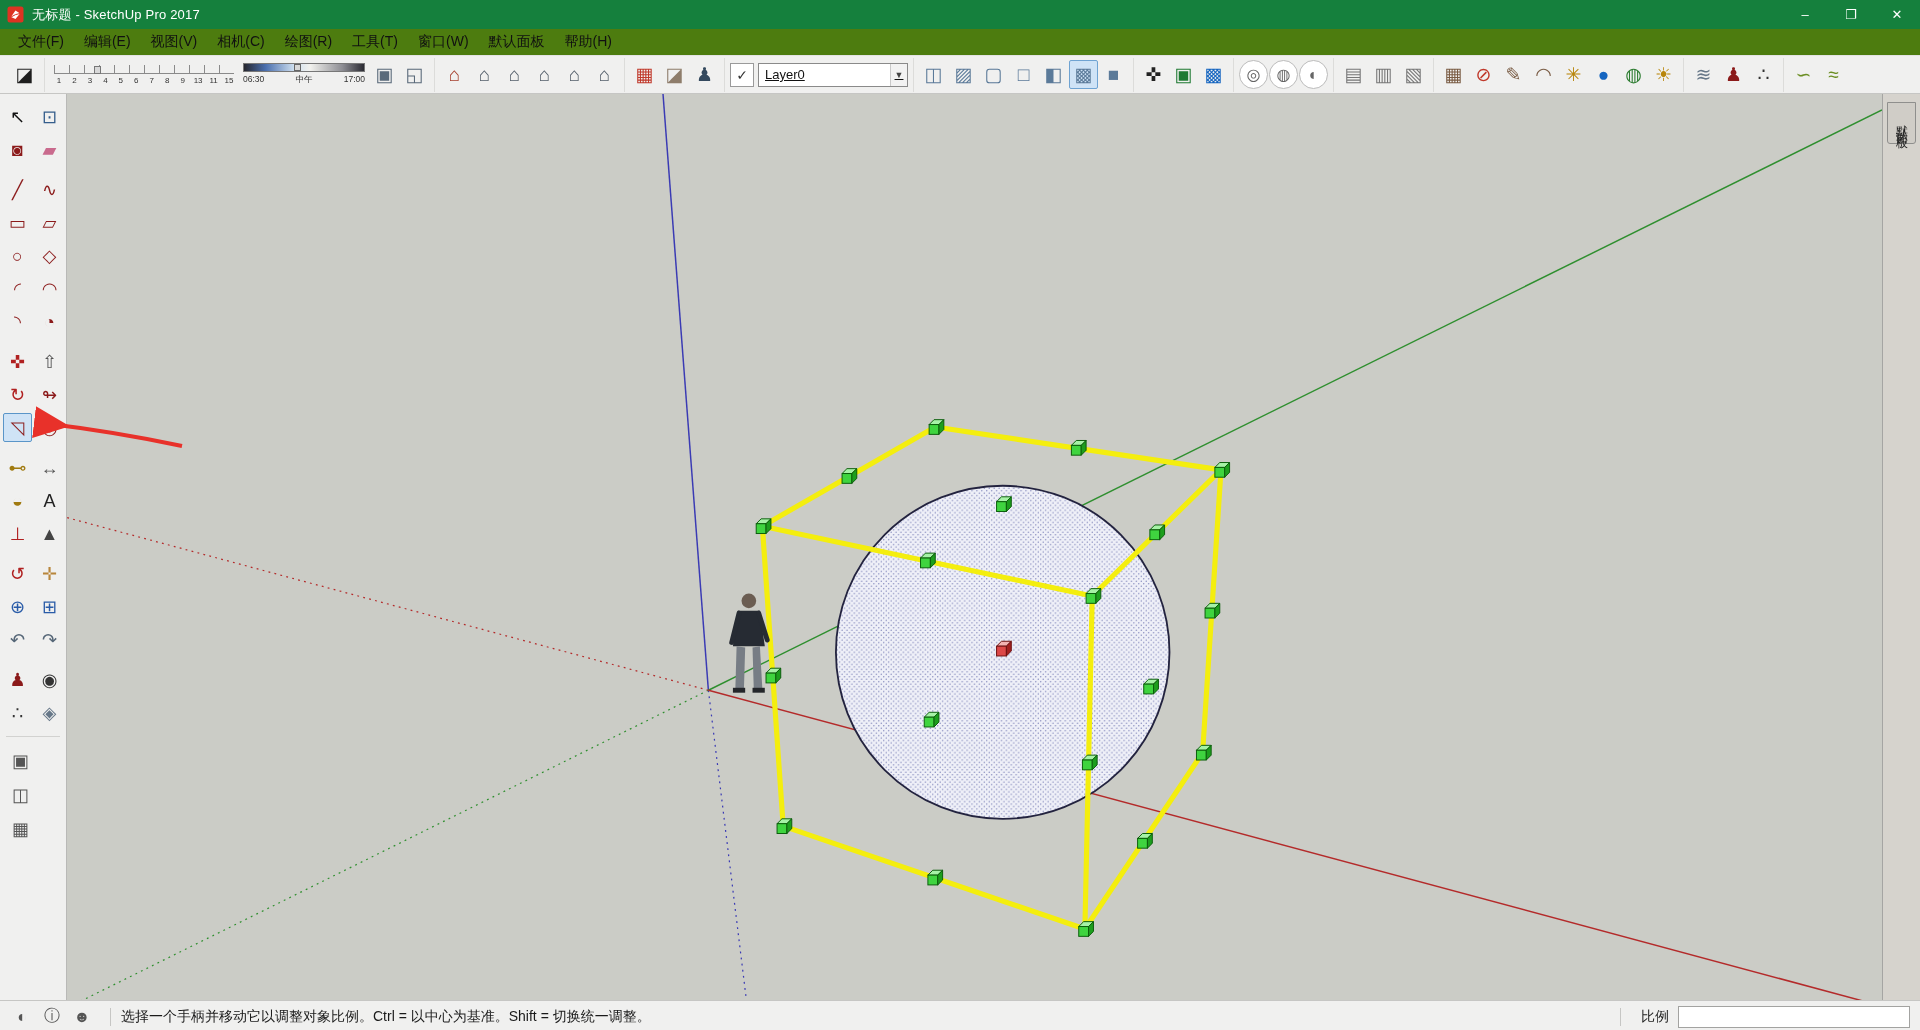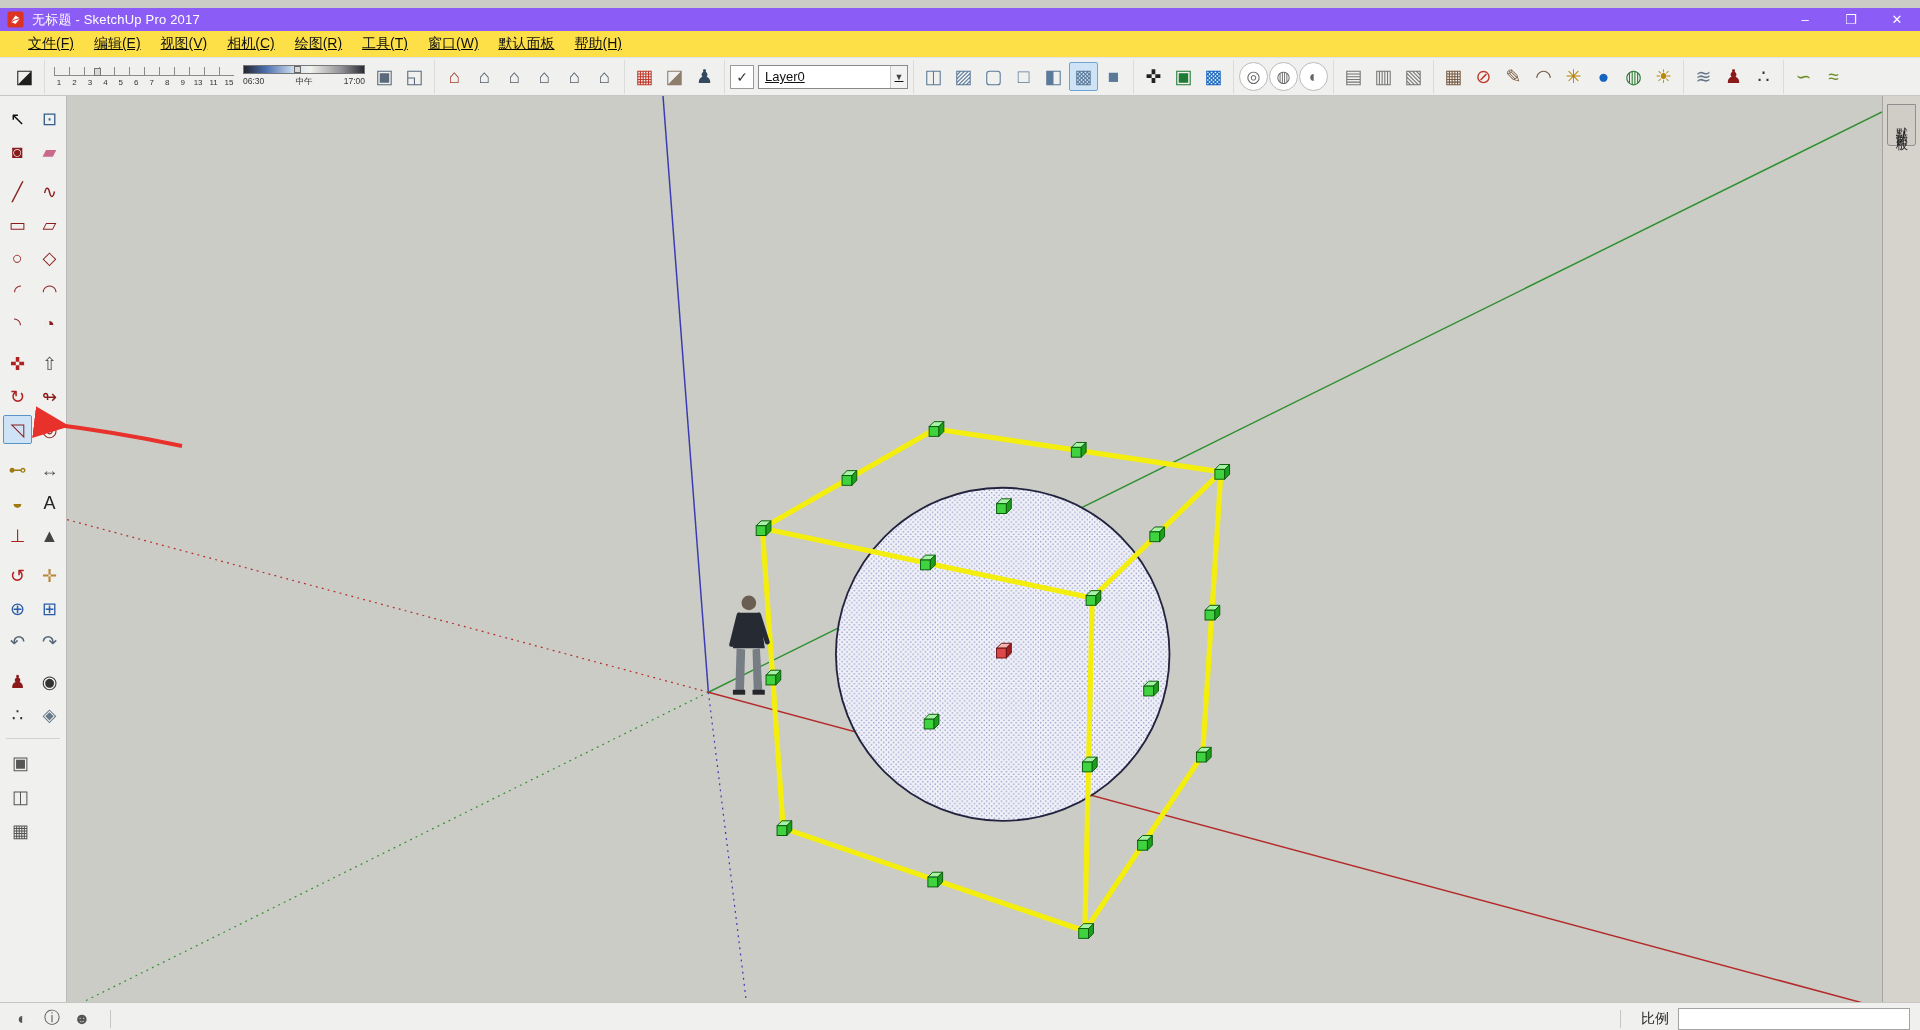--- a/index.html
+++ b/index.html
@@ -1,26 +1,26 @@
 <!DOCTYPE html>
 <html><head>
 <meta charset="utf-8">
 <style>
   * { box-sizing: border-box; margin: 0; padding: 0; }
   html,body { width:1920px; height:1030px; overflow:hidden; font-family:"Liberation Sans",sans-serif; background:#cbccc6; }
 
   
-  .titlebar { height:23px; background:#8b5cf6; color:#fff; display:flex; align-items:center;margin-top:8px; }
+  .titlebar { height:29px; background:#15803d; color:#fff; display:flex; align-items:center; }
   .app-logo { width:17px; height:17px; margin:0 8px 0 7px; flex:0 0 auto; }
   .title-text { font-size:13px; letter-spacing:0.2px; }
   .win-btns { margin-left:auto; display:flex; height:100%; }
   .win-btn { width:46px; height:100%; display:flex; align-items:center; justify-content:center; font-size:13px; color:#fff; }
 
   
-  .menubar { height:27px; background:#fde047; border-bottom:1px solid #e3e3e3; display:flex; align-items:stretch; padding-left:18px;text-decoration:underline; }
+  .menubar { height:27px; background:#4d7c0f; border-bottom:1px solid #e3e3e3; display:flex; align-items:stretch; padding-left:8px; }
   .menu-item { padding:0 10px; font-size:14px; color:#111; display:flex; align-items:center; }
 
   
   .toolbar { height:38px; background:#f0f0ef; border-bottom:1px solid #c6c6c4; display:flex; align-items:center; padding:0 5px; }
   .tgroup { display:flex; align-items:center; gap:1px; padding:0 5px; border-right:1px solid #dcdcda; height:34px; }
   .tgroup:last-child { border-right:none; }
   .tbtn { width:29px; height:29px; display:flex; align-items:center; justify-content:center; font-size:19px; line-height:1; border:1px solid transparent; border-radius:2px; }
   .tbtn.active { background:#cfe3f6; border-color:#6fa3d2; }
   .tbtn.round { border-radius:50%; background:#fff; border:1px solid #bbb; font-size:16px; }
   
@@ -358,20 +358,21 @@
 </div>
 
 <div class="statusbar">
   <span style="display:flex;align-items:center;">
 
   <div class="sicon" style="color: rgb(85, 85, 85);">◐</div>
       <div class="sicon" style="color: rgb(85, 85, 85);">ⓘ</div>
       <div class="sicon" style="color: rgb(85, 85, 85);">☻</div>
     </span>
   <div class="sdiv"></div>
+  <span class="smsg">选择一个手柄并移动它以调整对象比例。Ctrl = 以中心为基准。Shift = 切换统一调整。</span>
   <div class="sright">
     <div class="sdiv"></div>
     <span class="mlabel">比例</span>
     <input class="mbox" value="" style="">
   </div>
 </div>
 
 <svg class="overlay" viewBox="0 0 1920 1030">
   <defs>
     <marker id="ahead" markerWidth="9" markerHeight="9" refX="7" refY="4.5" orient="auto">

